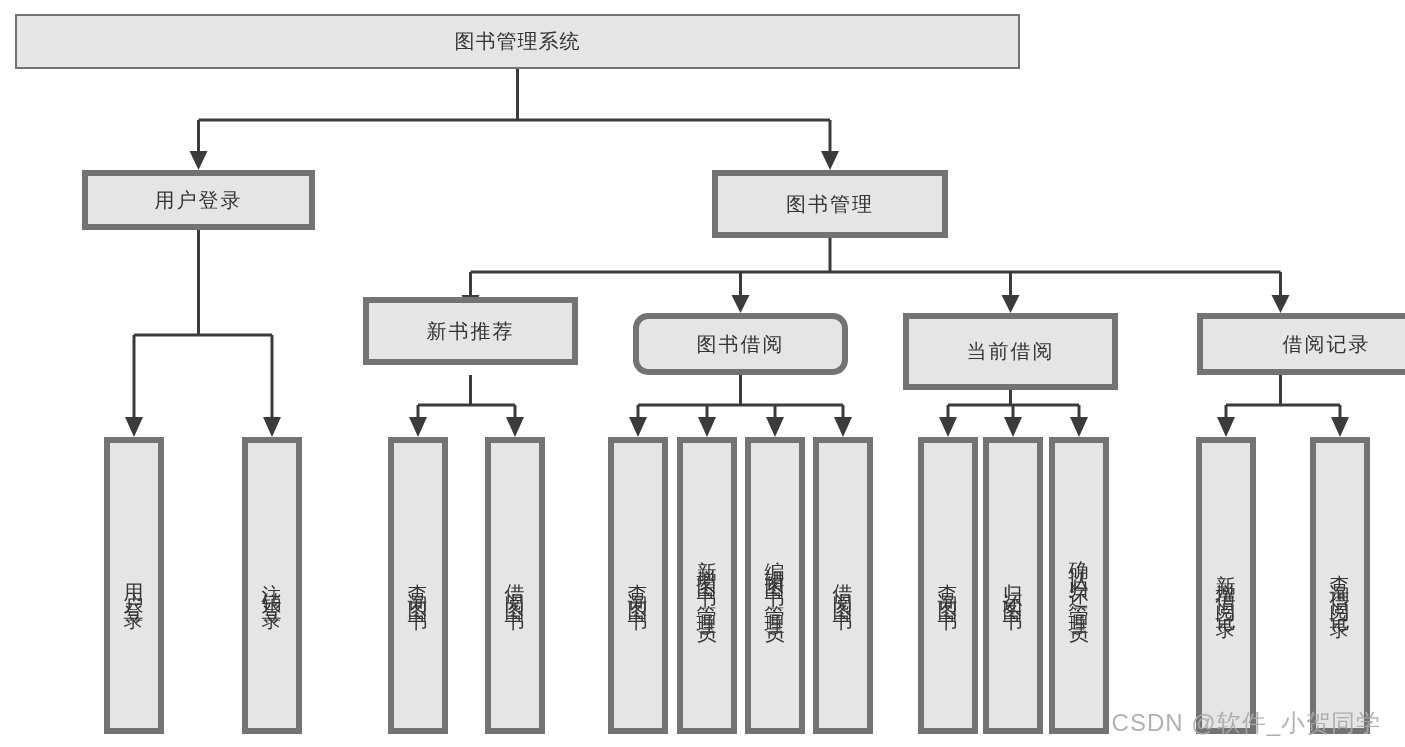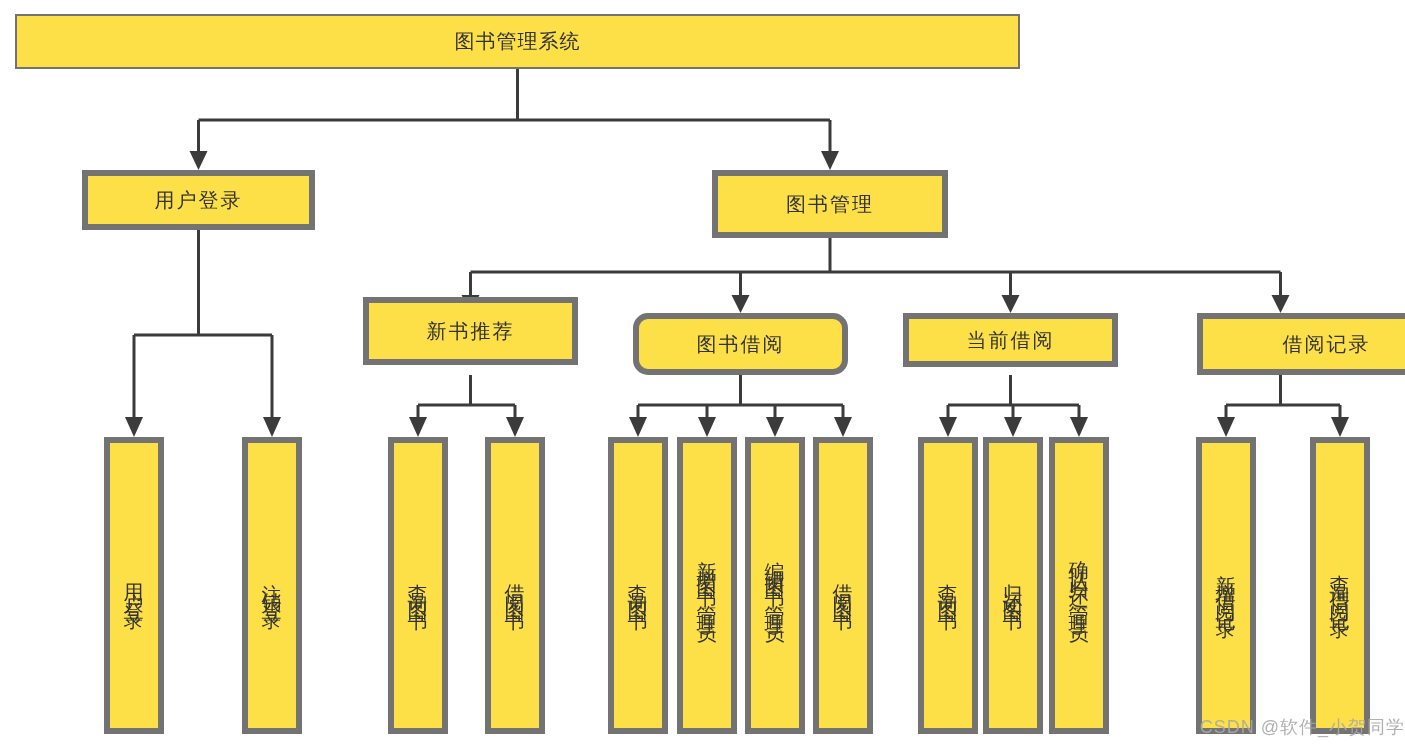--- a/index.html
+++ b/index.html
@@ -19,21 +19,21 @@
     position: absolute;
     left: 0;
     top: 0;
     width: 1405px;
     height: 747px;
   }
   .node {
     position: absolute;
     box-sizing: border-box;
     border: 6px solid #737373;
-    background: #fde047;
+    background: #e5e5e5;
     display: flex;
     align-items: center;
     justify-content: center;
     color: #333333;
     font-size: 20px;
     letter-spacing: 2px;
     text-align: right;
   }
   .node.title-box {
     border-width: 2px;
@@ -42,23 +42,23 @@
   .node.vbox .vtext {
     writing-mode: vertical-rl;
     text-orientation: mixed;
     letter-spacing: 9px;
     line-height: 1;
     font-size: 20px;
     white-space: nowrap;
   }
   .watermark {
     position: absolute;
-    right: 0;
+    right: 24px;
     bottom: 8px;
-    font-size: 18px;
+    font-size: 24px;
     color: rgba(168, 168, 168, 0.9);
     letter-spacing: 1px;
     pointer-events: none;
     white-space: nowrap;
   }
 </style>
 </head>
 <body>
 
 <div id="stage">
@@ -146,21 +146,21 @@
   <div class="node" style="left:712px; top:170px; width:236px; height:68px;">
     <span>图书管理</span>
   </div>
 
   <div class="node" style="left:363px; top:297px; width:215px; height:68px;">
     <span>新书推荐</span>
   </div>
   <div class="node" style="left:633px; top:313px; width:215px; height:62px;border-radius:15px;">
     <span>图书借阅</span>
   </div>
-  <div class="node" style="left:903px; top:313px; width:215px; height:54px;">
+  <div class="node" style="left:903px; top:313px; width:215px; height:77px;">
     <span>当前借阅</span>
   </div>
   <div class="node" style="left:1173px; top:313px; width:259px; height:62px;margin-left:24px;">
     <span>借阅记录</span>
   </div>
 
   <div class="node vbox" style="left:104px; top:437px; width:60px; height:297px;">
     <span class="vtext">用户登录</span>
   </div>
   <div class="node vbox" style="left:242px; top:437px; width:60px; height:297px;">

